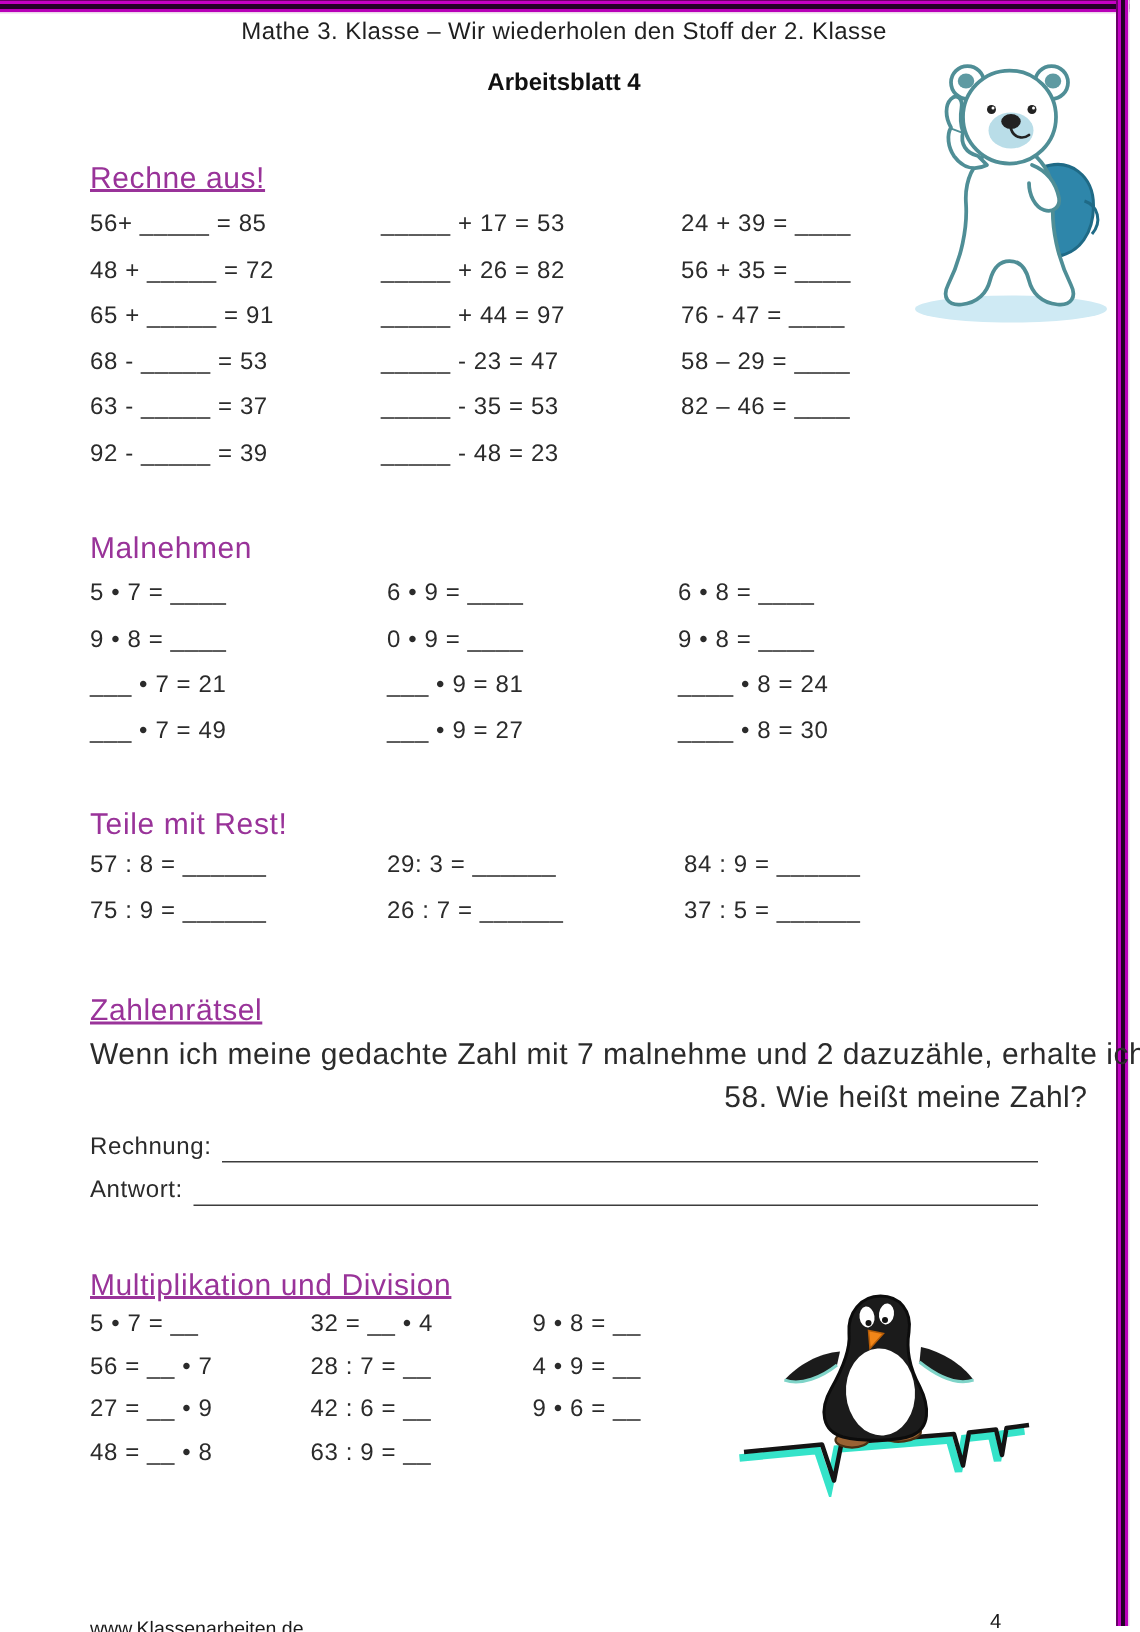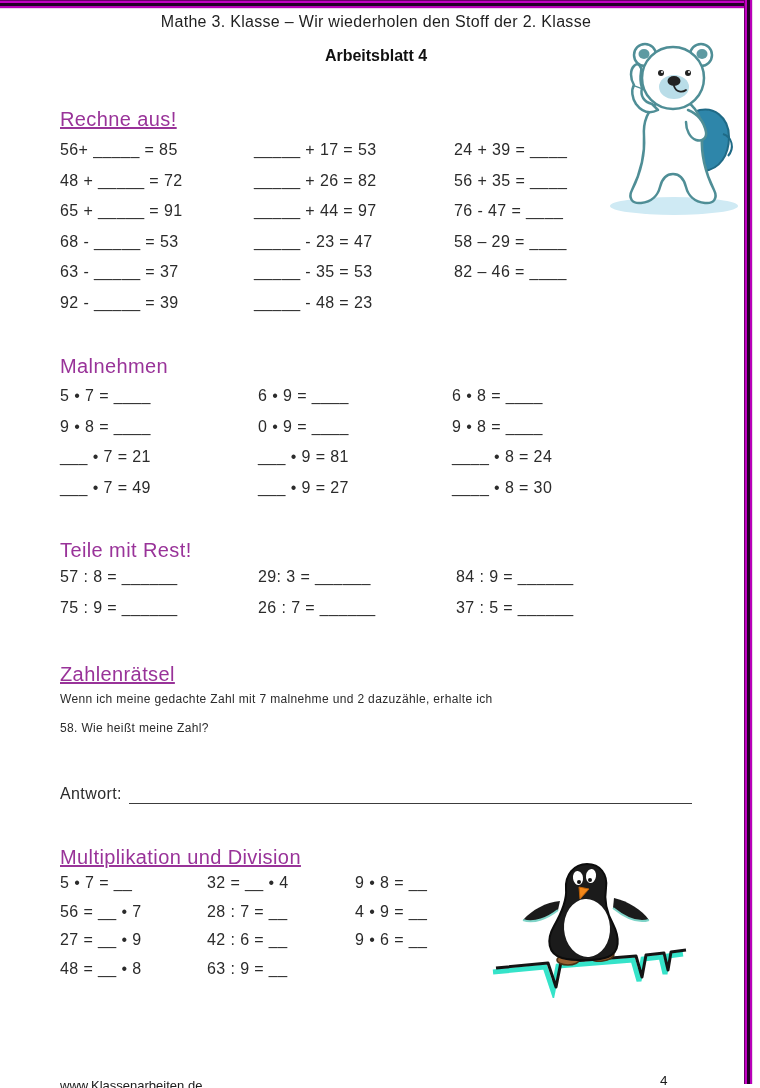--- a/index.html
+++ b/index.html
@@ -35,21 +35,21 @@
   }
   .h.u { text-decoration:underline; }
   .grid { position:absolute; left:60px; display:grid; align-content:start; }
   .eq { display:flex; align-items:center; font-size:16px; letter-spacing:0.4px; white-space:pre; }
   #grid-rechne  { top:135px; grid-template-columns:194px 200px 245px; grid-auto-rows:30.5px; }
   #grid-mal     { top:381px; grid-template-columns:198px 194px 245px; grid-auto-rows:30.5px; }
   #grid-teile   { top:562px; grid-template-columns:198px 198px 245px; grid-auto-rows:30.5px; }
   #grid-multdiv { top:869px; grid-template-columns:147px 148px 200px; grid-auto-rows:28.6px; }
   .qline {
     position:absolute; left:60px; width:665px;
-    font-size:12px; letter-spacing:0.35px; white-space:pre;
+    font-size:20px; letter-spacing:0.35px; white-space:pre;text-align:right;
   }
   .ansrow { position:absolute; left:60px; width:632px; height:20px; display:flex; }
   .ansrow .label { font-size:16px; letter-spacing:0.4px; }
   .write-line { flex:1; margin-left:7px; border-bottom:1.4px solid #3c3c3c; margin-bottom:1px; }
   .art { position:absolute; }
   #bear-art    { left:596px; top:40px;  width:154px; height:178px; }
   #penguin-art { left:490px; top:856px; width:202px; height:142px; }
   .footer-site { position:absolute; left:60px;  top:1078px; font-size:13px; color:#1a1a1a; }
   .footer-page { position:absolute; left:660px; top:1073px; font-size:13.5px; color:#1a1a1a; }
 </style>
@@ -133,20 +133,24 @@
     <span class="eq">29: 3 = ______</span>
     <span class="eq">84 : 9 = ______</span>
     <span class="eq">75 : 9 = ______</span>
     <span class="eq">26 : 7 = ______</span>
     <span class="eq">37 : 5 = ______</span>
   </div>
 
   <h2 class="h u" style="top:663px">Zahlenrätsel</h2>
   <div class="qline" style="top:692px">Wenn ich meine gedachte Zahl mit 7 malnehme und 2 dazuzähle, erhalte ich</div>
   <div class="qline" style="top:721px">58. Wie heißt meine Zahl?</div>
+  <div class="ansrow" style="top:756px">
+    <span class="label">Rechnung:</span>
+    <span class="write-line"></span>
+  </div>
   <div class="ansrow" style="top:785px">
     <span class="label">Antwort:</span>
     <span class="write-line"></span>
   </div>
 
   <h2 class="h u" style="top:846px">Multiplikation und Division</h2>
   <div id="grid-multdiv" class="grid">
     <span class="eq">5 • 7 = __</span>
     <span class="eq">32 = __ • 4</span>
     <span class="eq">9 • 8 = __</span>

